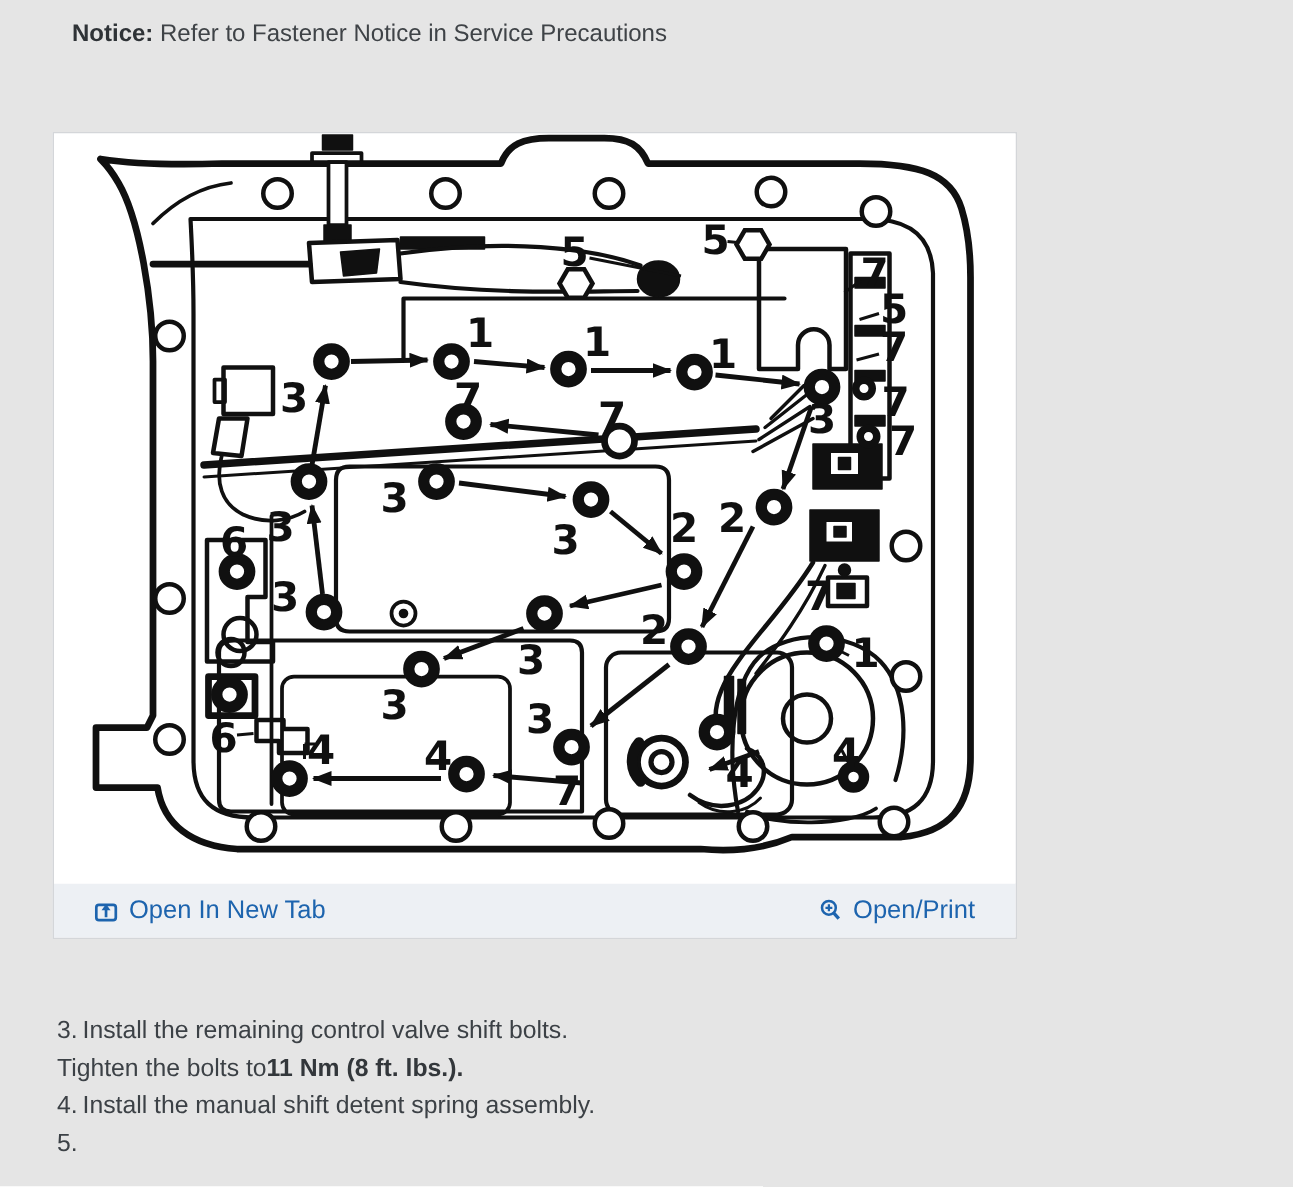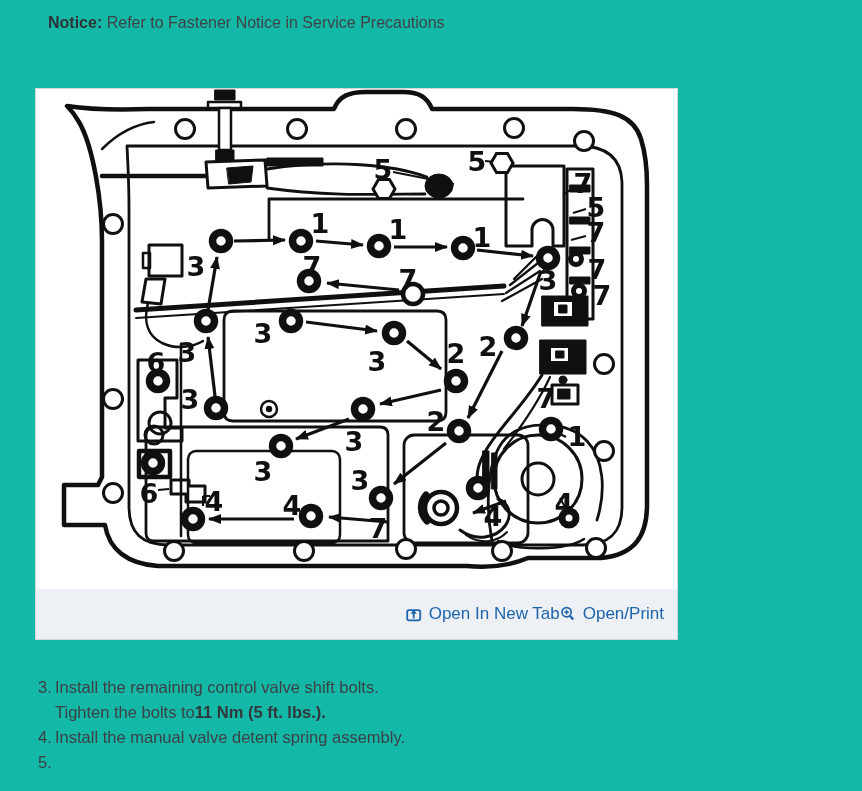--- a/index.html
+++ b/index.html
@@ -1,32 +1,32 @@
 <!DOCTYPE html>
 <html><head>
 <meta charset="utf-8">
 <style>
   html,body{margin:0;padding:0;background:#ffffff;}
-  .page{position:relative;width:862px;height:791px;background:#14b8a6;overflow:hidden;
+  .page{position:relative;width:862px;height:791px;background:#e5e5e5;overflow:hidden;
         font-family:"Liberation Sans", sans-serif;}
   .notice{position:absolute;left:48px;top:14px;margin:0;font-size:16px;color:#3f4347;}
   .notice b{color:#2f3337;font-weight:bold;}
   .frame{position:absolute;left:35px;top:88px;width:641px;margin:0;
          border:1px solid #d4d6d9;background:#fff;}
   .canvas{position:relative;width:641px;height:500px;background:#fff;}
   .canvas svg{display:block;}
-  .toolbar{height:50px;background:#edf0f4;display:flex;align-items:center;
-           justify-content:flex-end;padding:0 13px;}
+  .toolbar{height:36px;background:#edf0f4;display:flex;align-items:center;
+           justify-content:space-between;padding:0 27px;}
   .tlink{display:flex;align-items:center;gap:7px;color:#1d64ae;font-size:17px;
          text-decoration:none;cursor:pointer;}
   .tlink svg{display:block;}
   .instructions{position:absolute;left:38px;top:675px;font-size:16.5px;color:#3c4146;}
   .irow{display:flex;line-height:25px;}
   .irow .num{width:17px;flex:none;}
-  .irow.indent{margin-left:17px;}
+  .irow.indent{}
   .irow b{color:#33373b;}
 </style>
 </head>
 <body>
 
 <div class="page">
 
   <p class="notice"><b>Notice:</b>&nbsp;<span>Refer to Fastener Notice in Service Precautions</span></p>
 
   <figure class="frame">
@@ -262,24 +262,24 @@
     </div>
   </figure>
 
   <div class="instructions">
     <div class="irow">
       <span class="num">3.</span>
       <span>Install the remaining control valve shift bolts.</span>
     </div>
     <div class="irow indent">
       <span>Tighten the bolts to </span>
-      <b>11 Nm (5 ft. lbs.).</b>
+      <b>11 Nm (8 ft. lbs.).</b>
     </div>
     <div class="irow">
       <span class="num">4.</span>
-      <span>Install the manual valve detent spring assembly.</span>
+      <span>Install the manual shift detent spring assembly.</span>
     </div>
     <div class="irow">
       <span class="num">5.</span>
     </div>
   </div>
 
 </div>
 
 </body></html>

